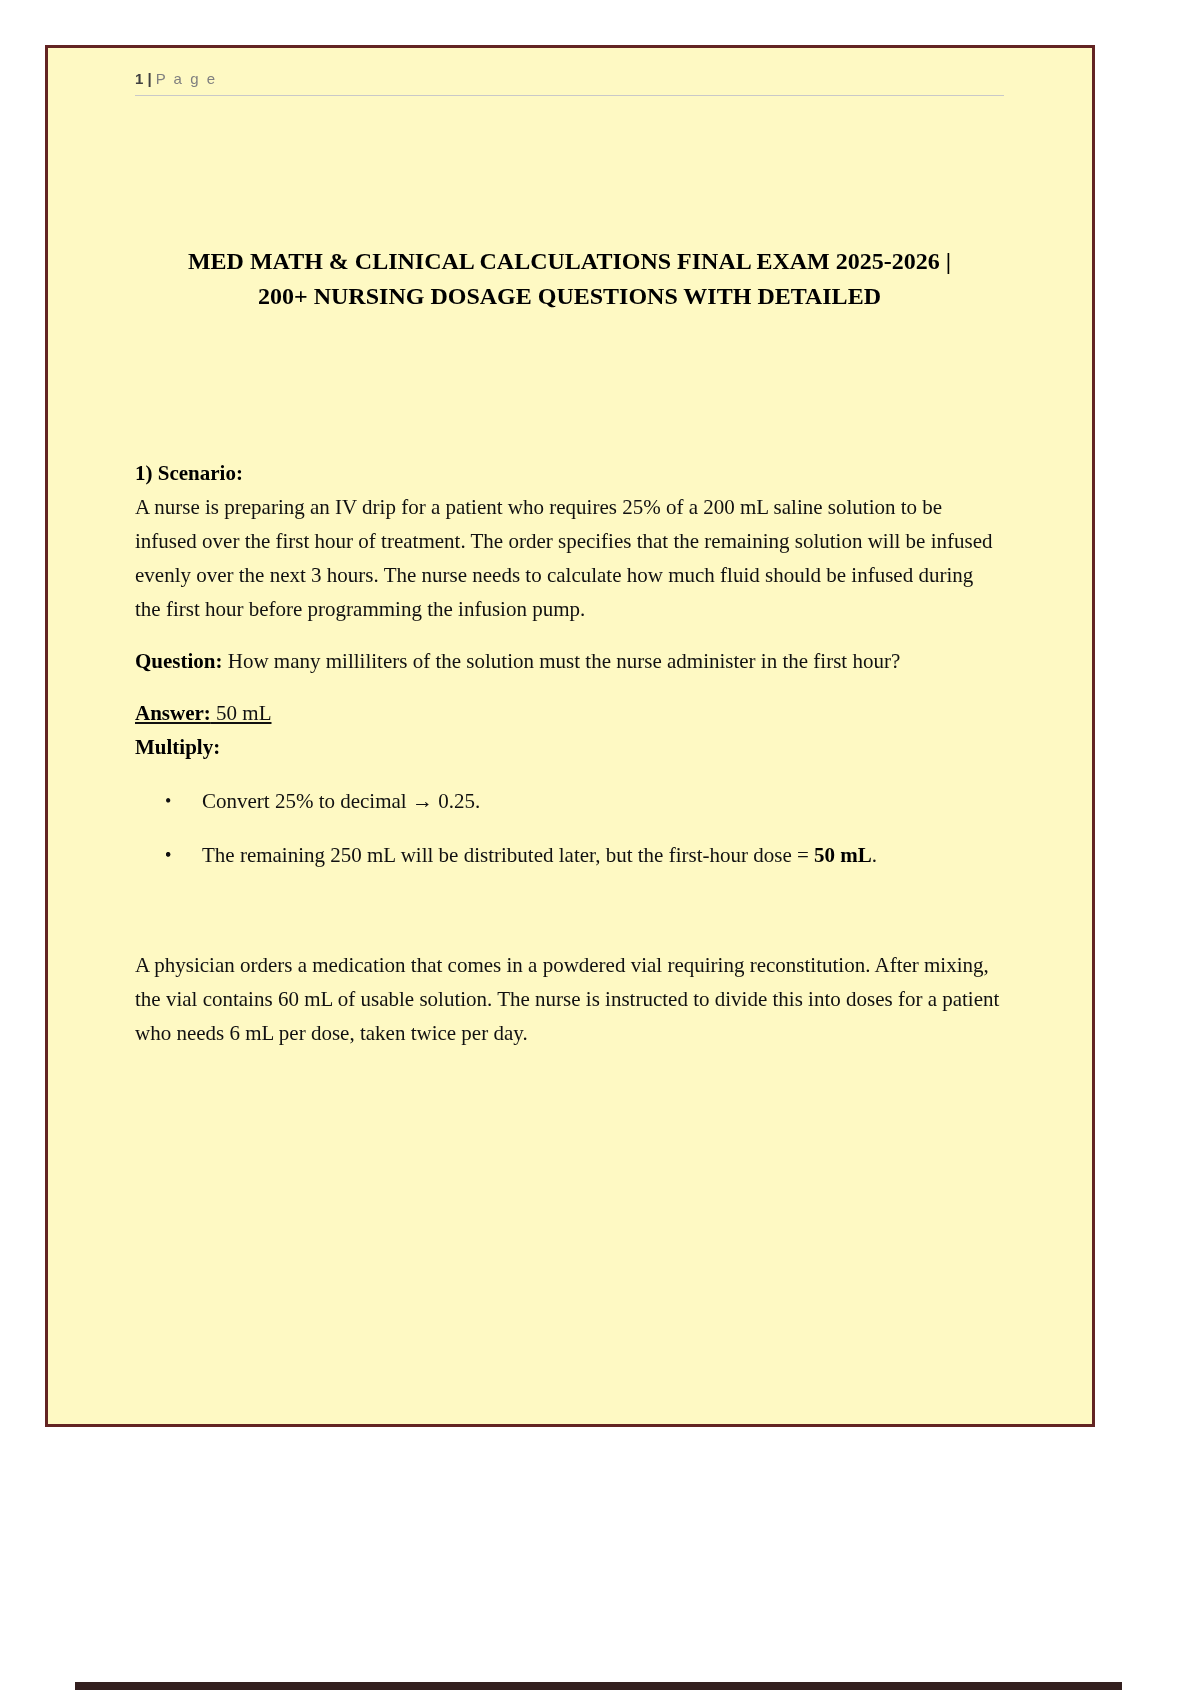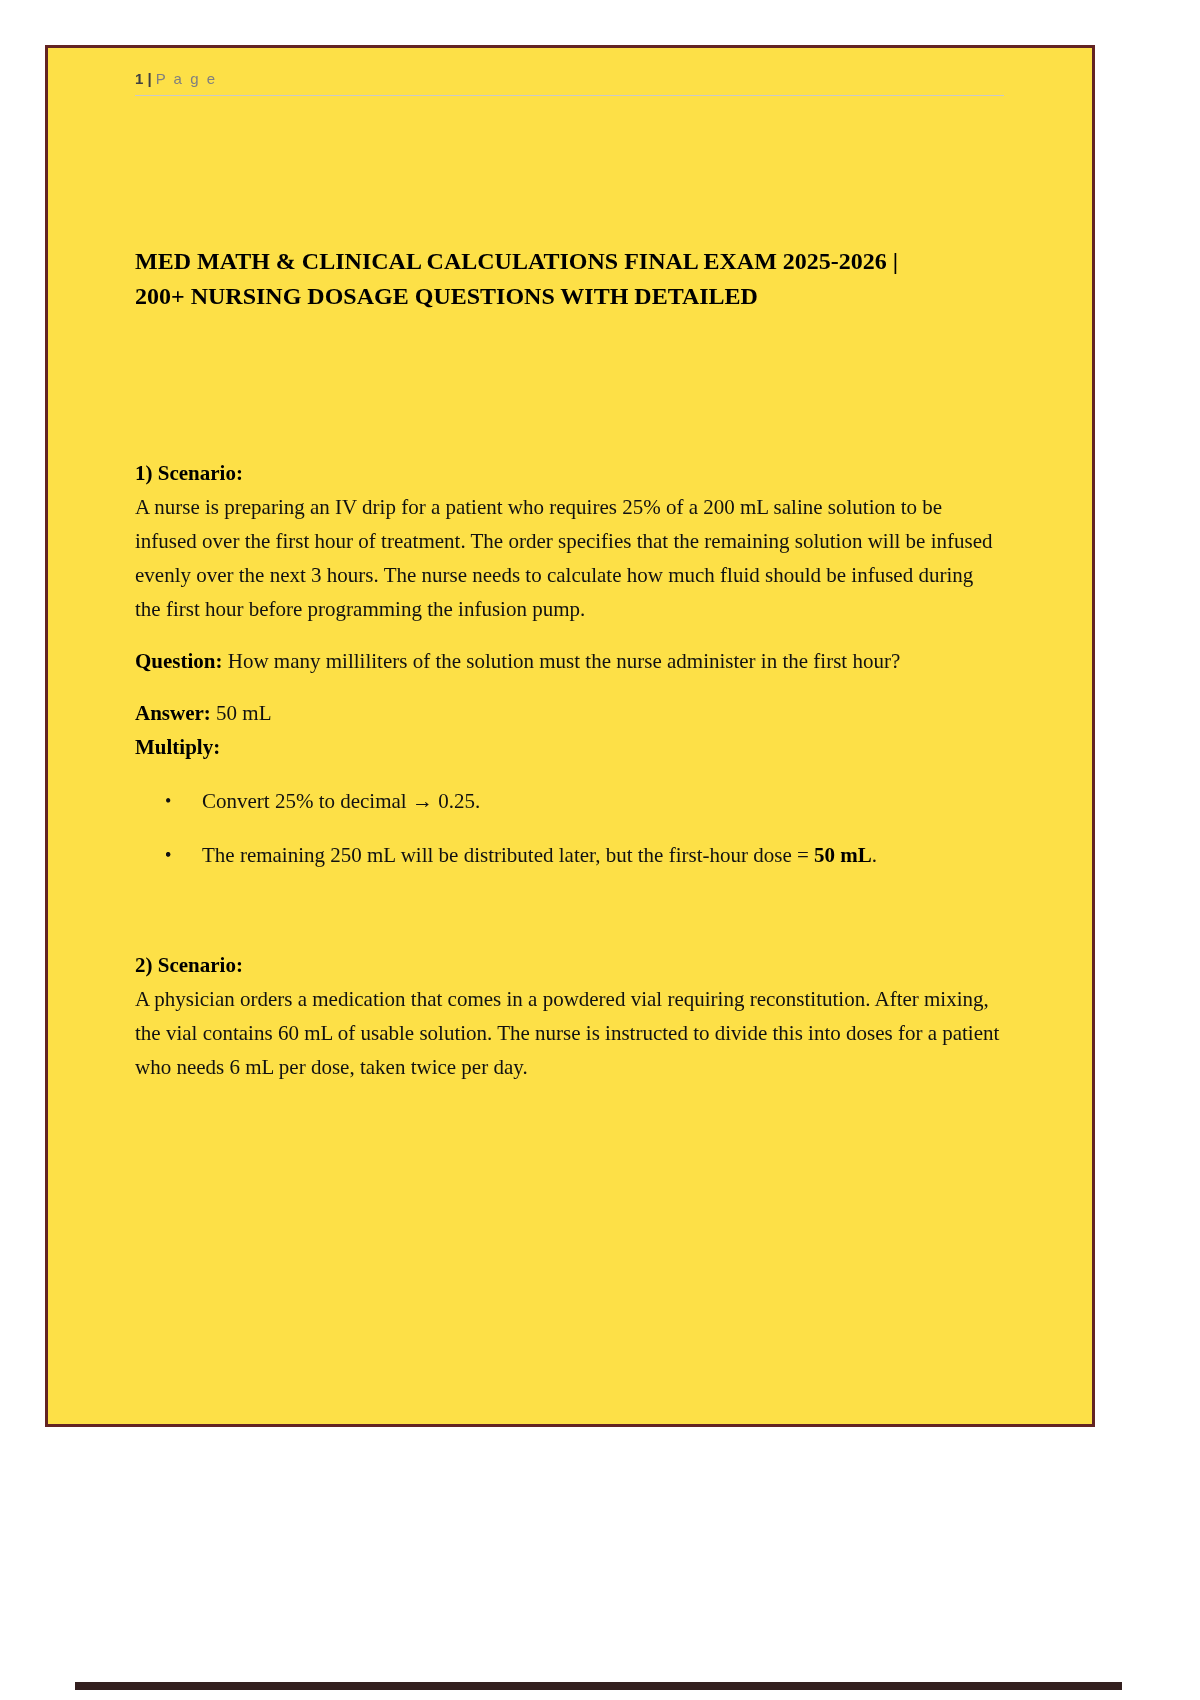--- a/index.html
+++ b/index.html
@@ -11,21 +11,21 @@
     font-family: "Liberation Serif", serif;
     color: #1a1a1a;
     overflow: hidden;
   }
   .page {
     position: absolute;
     left: 45px;
     top: 45px;
     width: 1050px;
     height: 1382px;
-    background: #fde047;
+    background: #fef9c3;
     border: 3px solid #632423;
   }
   .page-inner {
     padding: 22px 88px 0 87px;
   }
   .doc-header {
     font-family: "Liberation Sans", sans-serif;
     font-size: 15px;
     color: #7f7f7f;
     border-bottom: 1px solid #c9c9c9;
@@ -34,39 +34,39 @@
   .doc-header .pnum {
     color: #404040;
     font-weight: bold;
   }
   .doc-header .pword {
     letter-spacing: 2px;
     margin-left: 4px;
   }
   .title-block {
     margin-top: 148px;
-    text-align: left;
+    text-align: center;
     font-weight: bold;
     font-size: 24px;
     line-height: 35px;
     color: #000000;
     font-family: Liberation Serif, serif;
   }
   .body-block {
     margin-top: 142px;
     font-size: 21px;
     line-height: 34px;
     color: #111111;
   }
   .para { margin-bottom: 18px; }
   .para.tight { margin-bottom: 0; }
   b, .bold { font-weight: bold; color: #000000; }
   .q-heading { font-weight: bold; color: #000000; margin-top: 47px; }
   .qa-para { }
-  .answer-para { margin-top: 12px; }
+  .answer-para { margin-top: 12px; text-decoration: underline; }
   ul.rationale-list {
     list-style: none;
     margin-top: 20px;
     margin-left: 30px;
   }
   ul.rationale-list li {
     position: relative;
     padding-left: 37px;
     margin-bottom: 20px;
     line-height: 34px;
@@ -127,22 +127,19 @@
         <li>
           <span class="marker">•</span>
         </li>
         <li>
           <span class="marker">•</span><span>The remaining 250 mL will be distributed later, but the first-hour dose = </span><b>50 mL</b><span>.</span>
         </li>
       </ul>
 
       <div class="section-gap"></div>
 
-      <div class="para tight">
-        <span class="q-heading">2) Scenario:</span>
-      </div>
       <div class="para">A physician orders a medication that comes in a powdered vial requiring reconstitution. After mixing, the vial contains 60 mL of usable solution. The nurse is instructed to divide this into doses for a patient who needs 6 mL per dose, taken twice per day.</div>
 
     </div>
   </div>
 </div>
 
 <div class="next-page-edge"></div>
 
 </body></html>

